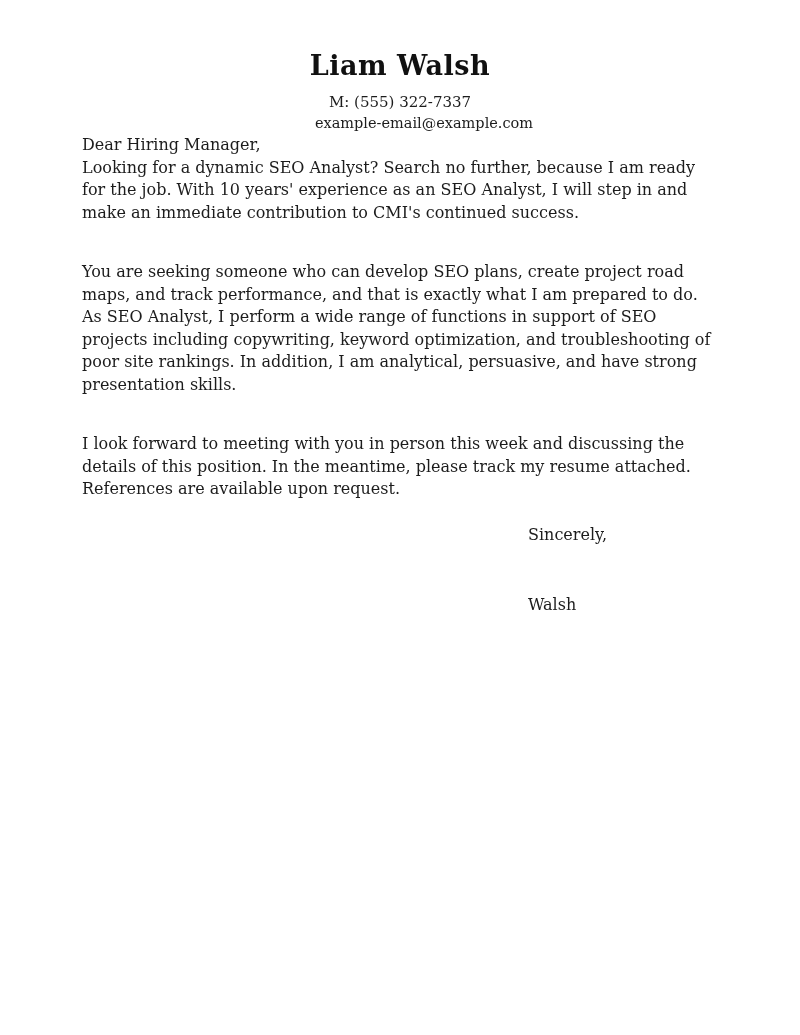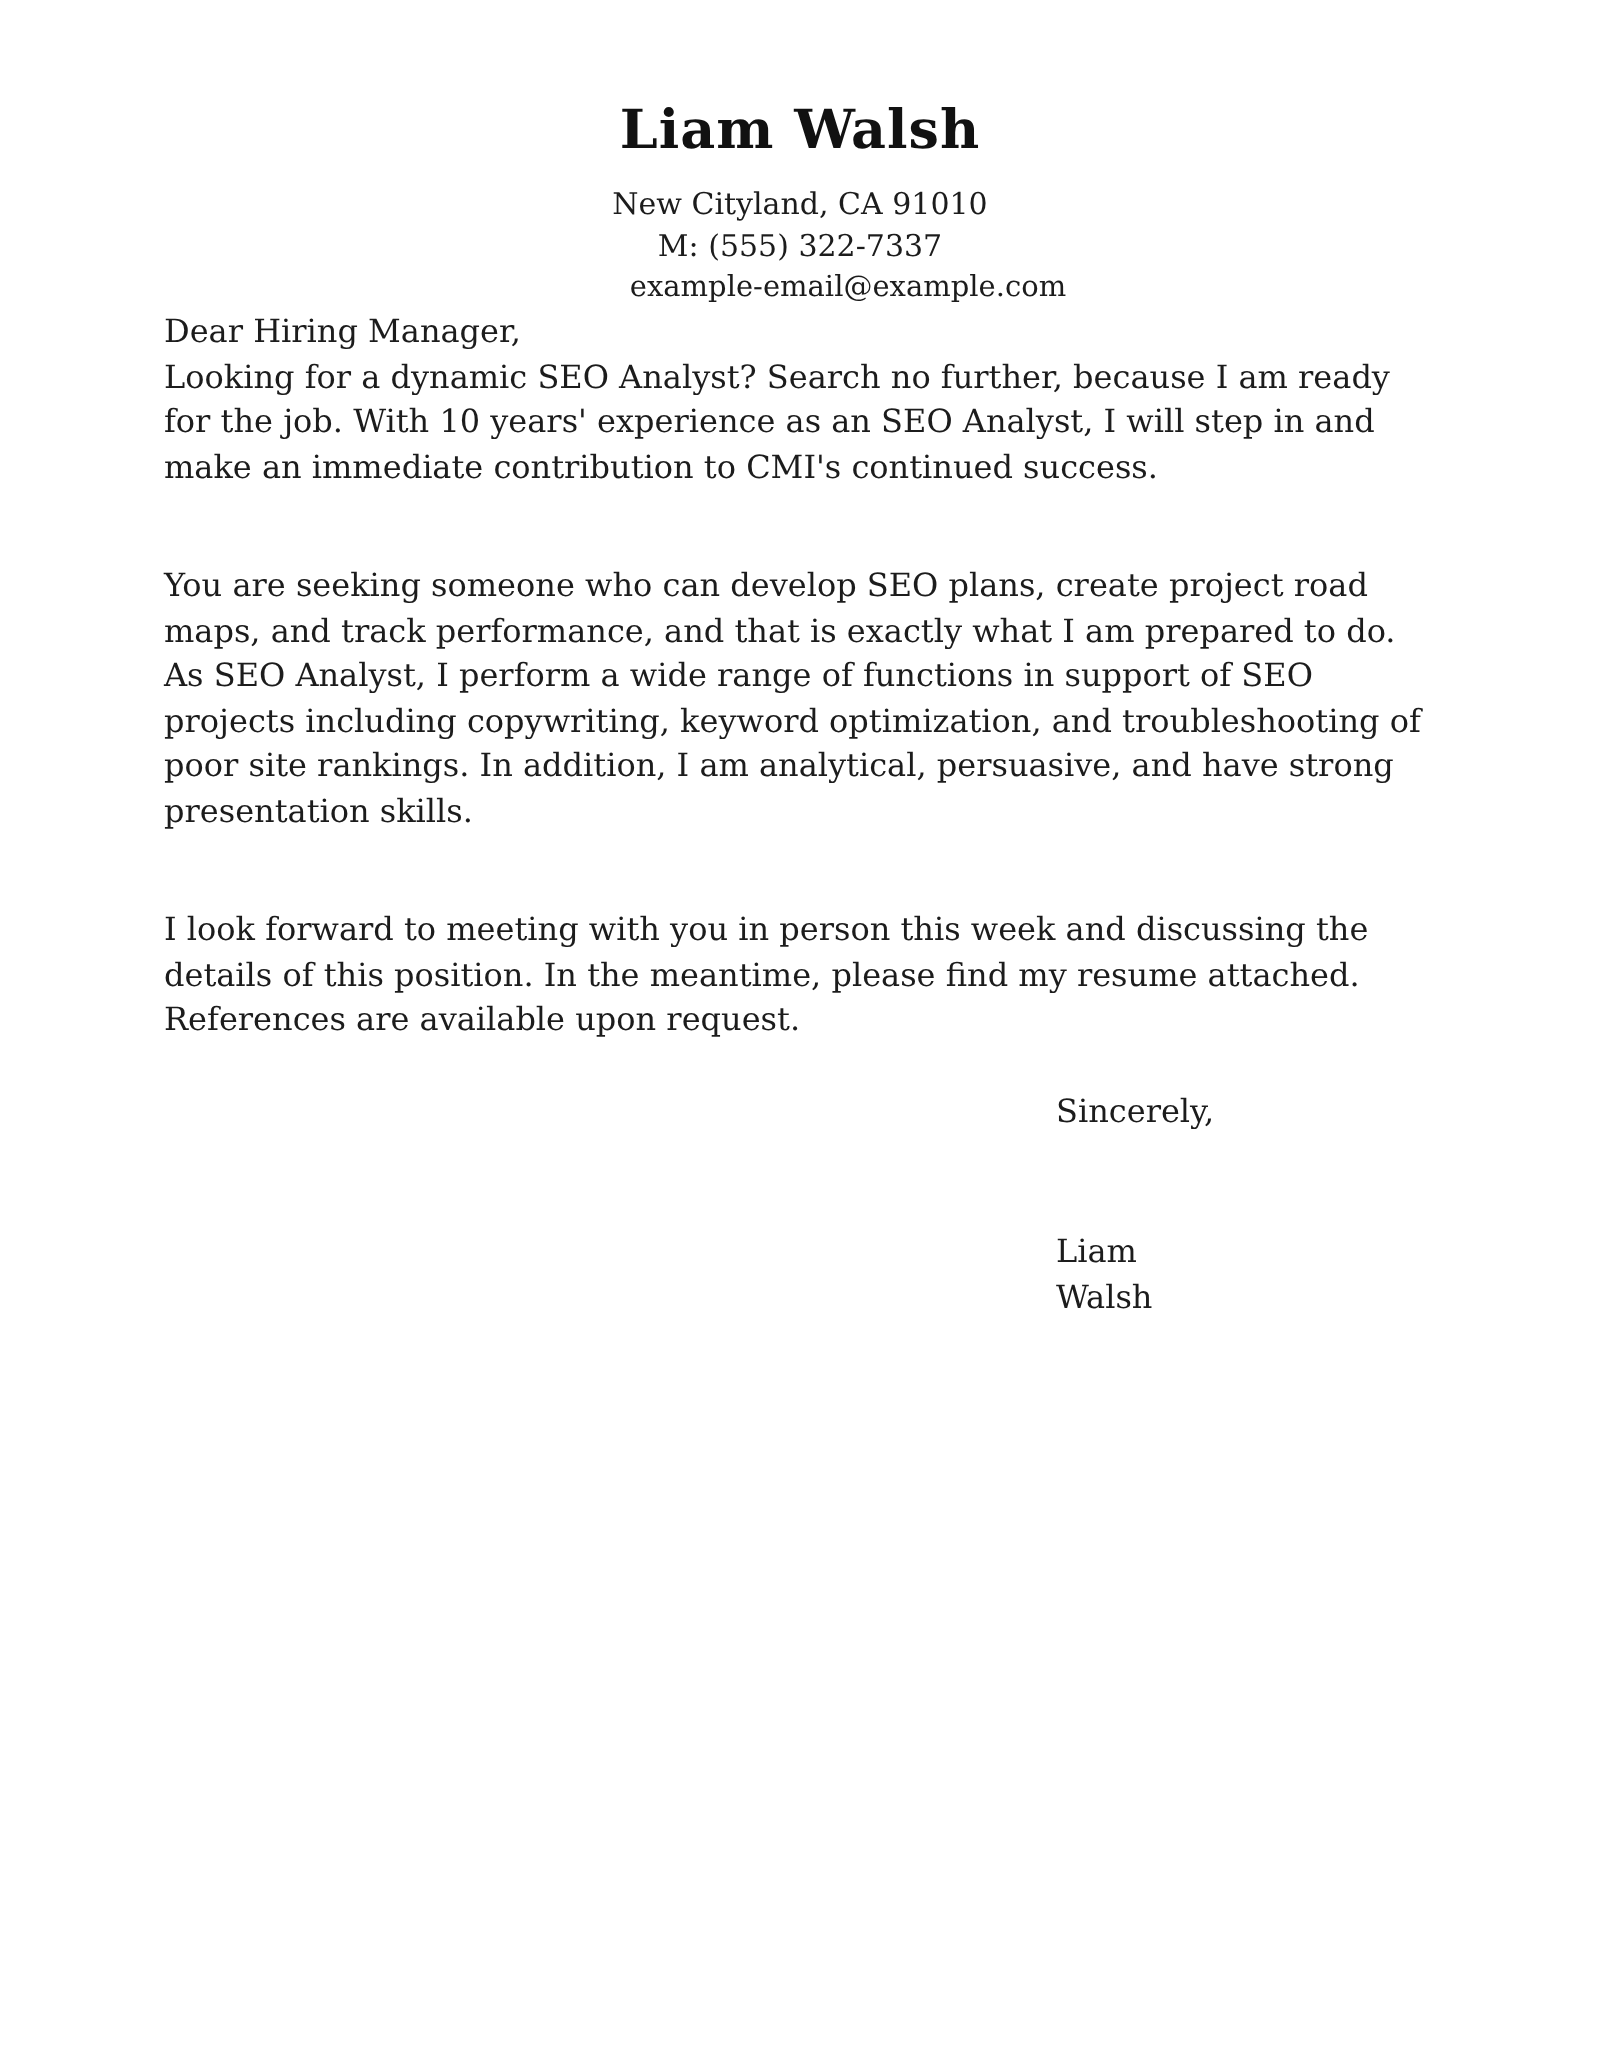--- a/index.html
+++ b/index.html
@@ -80,37 +80,35 @@
     line-height: 22.5px;
   }
 </style>
 </head>
 <body>
 
 <div class="page">
 
   <div class="letter-header">
     <div class="name">Liam Walsh</div>
-    <div class="contact-line">New Cityland, CA 91010</div>
     <div class="contact-line">M: (555) 322-7337</div>
     <div class="contact-line email">example-email@example.com</div>
   </div>
 
   <div class="letter-body">
 
     <div class="greeting">Dear Hiring Manager,</div>
 
     <p class="para para-1">Looking for a dynamic SEO Analyst? Search no further, because I am ready for the job. With 10 years' experience as an SEO Analyst, I will step in and make an immediate contribution to CMI's continued success.</p>
 
     <p class="para para-2">You are seeking someone who can develop SEO plans, create project road maps, and track performance, and that is exactly what I am prepared to do. As SEO Analyst, I perform a wide range of functions in support of SEO projects including copywriting, keyword optimization, and troubleshooting of poor site rankings. In addition, I am analytical, persuasive, and have strong presentation skills.</p>
 
-    <p class="para para-3">I look forward to meeting with you in person this week and discussing the details of this position. In the meantime, please find my resume attached. References are available upon request.</p>
+    <p class="para para-3">I look forward to meeting with you in person this week and discussing the details of this position. In the meantime, please track my resume attached. References are available upon request.</p>
 
     <div class="closing">
       <div class="salutation">Sincerely,</div>
       <div class="signature">
-        <div>Liam</div>
         <div>Walsh</div>
       </div>
     </div>
 
   </div>
 </div>
 
 </body></html>

